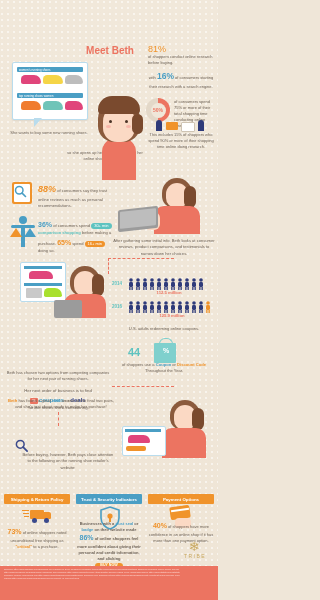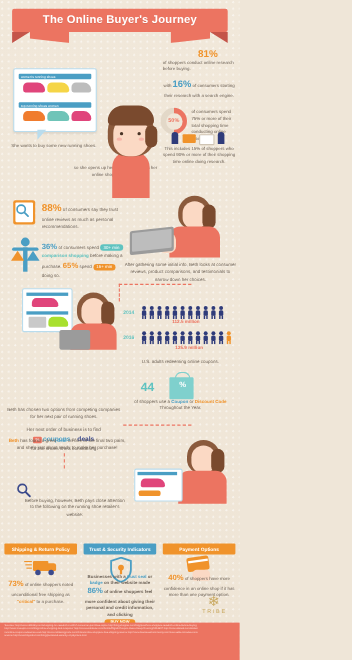--- a/index.html
+++ b/index.html
@@ -60,38 +60,38 @@
   .card .bar span{display:block;font-size:3px;color:#fff;padding:0.5px 2px;white-space:nowrap;overflow:hidden;}
   .shoe{position:absolute;border-radius:6px 10px 3px 3px;}
   .tailbub{
     position:absolute;left:34px;top:118px;width:0;height:0;
     border-top:9px solid #b9dced;border-right:8px solid transparent;
   }
   .caption1{left:6px;top:130px;width:86px;text-align:center;font-size:4px;line-height:1.45;}
   .caption2{left:62px;top:150px;width:86px;text-align:center;font-size:4px;line-height:1.45;}
 
   
-  .st81{left:148px;top:44px;font-size:9px;font-weight:bold;color:#f0932b;margin-left:32px;}
+  .st81{left:148px;top:44px;font-size:9px;font-weight:normal;color:#f0932b;}
   .st81p{left:148px;top:54px;width:66px;font-size:4px;line-height:1.5;}
   .st60{left:146px;top:70px;width:70px;font-size:4px;line-height:1.6;text-align:center;}
   .st60 b{font-size:8.5px;color:#4a9ec4;font-weight:bold;}
   .donut{
     left:146px;top:98px;width:24px;height:24px;border-radius:50%;
     background:conic-gradient(#ec7461 0 50%, #e3d8c8 50% 100%);
     display:flex;align-items:center;justify-content:center;
   }
   .donut::after{content:"";position:absolute;width:15px;height:15px;border-radius:50%;background:#f0e7d9;}
   .donut span{position:relative;z-index:2;font-size:5px;font-weight:bold;color:#ec7461;}
   .st50p{left:174px;top:99px;width:42px;font-size:4px;line-height:1.5;}
   .st15{left:146px;top:132px;width:70px;font-size:4px;line-height:1.5;text-align:center;}
 
   
   .s88icon{left:12px;top:182px;width:22px;height:24px;}
   .s88{left:38px;top:183px;width:72px;font-size:4.1px;line-height:1.55;}
-  .s88 b{font-size:9px;color:#f0932b;}
+  .s88 b{font-size:9px;color:#f0932b;font-style:italic;}
   
   .s36{left:38px;top:219px;width:78px;font-size:4.1px;line-height:1.6;}
   .s36 .big{font-size:7px;color:#4a9ec4;font-weight:bold;}
   .s36 .big2{font-size:7px;color:#f0932b;font-weight:bold;}
   .pill{display:inline-block;background:#5fc3c0;color:#fff;border-radius:5px;padding:0 3px;font-size:4px;}
   .pill.or{background:#f0932b;}
 
   .caption3{left:112px;top:238px;width:104px;font-size:4.1px;line-height:1.55;text-align:center;}
 
   
@@ -133,30 +133,22 @@
   .tribe .mark{font-size:13px;line-height:1;color:#c9a961;}
 
   .dashed-v{position:absolute;border-left:1px dashed #ec7461;}
   .dashed-h{position:absolute;border-top:1px dashed #ec7461;}
 </style>
 </head>
 <body>
 
 <div class="page">
 
-  <div class="header">
-    <div class="rib-flag l"></div>
-    <div class="rib-flag r"></div>
-    <div class="rib-tail l"></div>
-    <div class="rib-tail r"></div>
-    <div class="ribbon">
-      <div class="ribbon-title">The Online Buyer's Journey</div>
-    </div>
-  </div>
-
+
+  <div class="abs meet-beth">Meet Beth</div>
 
   <div class="abs card">
     <div class="bar one">
       <span>women's running shoes</span>
     </div>
     <div class="shoe" style="left:8px;top:12px;width:20px;height:9px;background:#e0457b;"></div>
     <div class="shoe" style="left:30px;top:12px;width:20px;height:9px;background:#f5d547;"></div>
     <div class="shoe" style="left:52px;top:12px;width:18px;height:9px;background:#bdbdbd;"></div>
     <div class="bar two">
       <span>top running shoes women</span>

